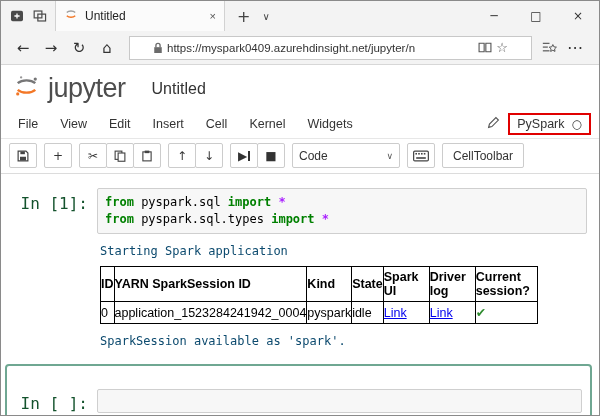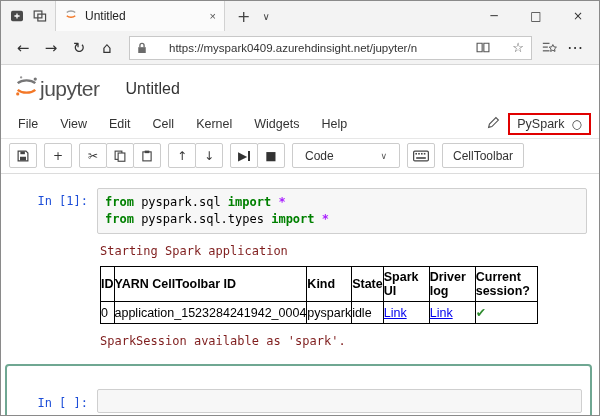--- a/index.html
+++ b/index.html
@@ -14,61 +14,61 @@
   .tab-title { flex:1; font-size:12px; color:#222; white-space:nowrap; overflow:hidden; }
   .tab-close { font-size:11px; color:#555; }
   .newtab { font-size:16px; color:#444; margin-left:12px; font-family:"DejaVu Sans",sans-serif; }
   .tabchev { font-size:10px; color:#444; margin-left:12px; font-family:"DejaVu Sans",sans-serif; }
   .win-spacer { flex:1; }
   .winbtn { width:42px; height:30px; line-height:30px; text-align:center; font-size:12px; color:#333; font-family:"DejaVu Sans",sans-serif; }
 
   
   .navbar { height:34px; background:#f3f3f3; border-bottom:1px solid #d7d7d7; display:flex; align-items:center; padding:0 10px; gap:4px; flex-shrink:0; }
   .navicon { font-size:15px; color:#333; width:24px; text-align:center; font-family:"DejaVu Sans",sans-serif; }
-  .addressbar { flex:1; height:24px; background:#fff; border:1px solid #c8c8c8; display:flex; align-items:center; padding:0 7px; gap:22px; margin:0 6px; overflow:hidden; }
+  .addressbar { flex:1; height:24px; background:#fff; border:1px solid #c8c8c8; display:flex; align-items:center; padding:0 23px; gap:4px; margin:0 6px; overflow:hidden; }
   .url { flex:1; font-size:11.5px; color:#333; white-space:nowrap; overflow:hidden; }
   .abar-icon { display:flex; align-items:center; }
   .star { font-size:13px; color:#555; font-family:"DejaVu Sans",sans-serif; }
   .more { font-size:16px; color:#333; width:28px; text-align:center; font-family:"DejaVu Sans",sans-serif; }
 
   
   .jheader { display:flex; align-items:center; padding:8px 10px 6px 12px; background:#fff; }
-  .wordmark { font-size:21px; color:#4e4e4e; margin-left:0; letter-spacing:-0.5px; }
+  .wordmark { font-size:27px; color:#4e4e4e; margin-left:8px; letter-spacing:-0.5px; }
   .nb-title { font-size:16px; color:#333; margin-left:26px; }
 
   
   .menubar { display:flex; padding:2px 8px 2px 6px; background:#fff; border-bottom:1px solid #e7e7e7; }
   .menu-item { font-size:12.5px; color:#333; padding:5px 11px; }
   .menu-right { margin-left:auto; display:flex; align-items:center; gap:8px; }
   .kernel-box { border:2px solid #e00000; display:flex; align-items:center; gap:7px; padding:2px 7px; }
   .kernel-name { font-size:12.5px; color:#333; }
   .kernel-status { font-size:12px; color:#333; font-family:"DejaVu Sans",sans-serif; }
 
   
   .jtoolbar { display:flex; align-items:center; padding:4px 8px 5px 8px; gap:7px; background:#fff; border-bottom:1px solid #dcdcdc; }
   .tgroup { display:flex; }
   .tbtn { min-width:28px; height:25px; background:#fff; border:1px solid #cccccc; border-radius:2px; display:flex; align-items:center; justify-content:center; font-size:12px; color:#333; font-family:"DejaVu Sans",sans-serif; padding:0 5px; }
   .tgroup .tbtn + .tbtn { margin-left:-1px; }
   .runbar { display:inline-block; width:2px; height:10px; background:#333; margin-left:1px; }
-  .cellselect { width:108px; height:25px; border:1px solid #ccc; border-radius:2px; background:#fff; display:flex; align-items:center; padding:0 12px; }
+  .cellselect { width:108px; height:25px; border:1px solid #ccc; border-radius:2px; background:#fff; display:flex; align-items:center; padding:0 6px; }
   .cellselect .sel-label { flex:1; font-size:12px; color:#333; }
   .chev { font-size:9px; color:#555; font-family:"DejaVu Sans",sans-serif; }
   .celltoolbar-btn { height:25px; background:#fff; border:1px solid #ccc; border-radius:2px; display:flex; align-items:center; padding:4px 10px; font-size:12px; color:#333; }
 
   
   .notebook { flex:1; background:#fff; padding-top:14px; overflow:hidden; }
   .cellrow { display:flex; align-items:flex-start; }
-  .prompt { width:96px; text-align:right; padding:6px 9px 0 0; font-family:"DejaVu Sans Mono",monospace; font-size:12px; color:#1d4ed8; white-space:nowrap; flex-shrink:0; }
+  .prompt { width:96px; text-align:right; padding:6px 9px 0 0; font-family:"DejaVu Sans Mono",monospace; font-size:16px; color:#14532d; white-space:nowrap; flex-shrink:0; }
   .inputarea { flex:1; margin-right:12px; background:#f7f7f7; border:1px solid #cfcfcf; border-radius:2px; padding:5px 7px; font-family:"DejaVu Sans Mono",monospace; font-size:12px; line-height:17px; min-height:22px; }
   .codeline { white-space:pre; }
   .kw { color:#008000; font-weight:bold;margin-top:20px; }
   .op { color:#aa22ff; font-weight:bold; }
 
   .outputblock { margin-left:97px; margin-right:12px; }
-  .outtext { font-family:"DejaVu Sans Mono",monospace; font-size:12px; color:#7f1d1d; margin:10px 0 8px 2px; }
+  .outtext { font-family:"DejaVu Sans Mono",monospace; font-size:12px; color:#0c4a6e; margin:10px 0 8px 2px; }
   .spark-table { border-collapse:collapse; margin:4px 0 2px 2px; font-size:12.5px; color:#000; }
   .spark-table th, .spark-table td { border:1px solid #000; padding:3px 0; text-align:left; vertical-align:middle; }
   .spark-table th { font-weight:bold; }
   .col-narrow { max-width:46px; }
   .col-session { max-width:62px; }
   .cell-link { color:#0000ee; text-decoration:underline; font-size:12.5px; }
   .cell-check { color:#2e8b2e; font-weight:bold; text-align:center; font-family:"DejaVu Sans",sans-serif; }
 
   .selectedcell { border:2px solid #6fa792; border-radius:4px; margin:16px 7px 0 4px; padding:23px 4px; display:flex; align-items:center; }
   .selectedcell .prompt { width:86px; padding-top:4px; }
@@ -154,24 +154,24 @@
       </svg>
     </span>
     <span class="wordmark">jupyter</span>
     <span class="nb-title">Untitled</span>
   </div>
 
   <div class="menubar">
     <span class="menu-item">File</span>
     <span class="menu-item">View</span>
     <span class="menu-item">Edit</span>
+    <span class="menu-item">Insert</span>
     <span class="menu-item">Cell</span>
     <span class="menu-item">Kernel</span>
     <span class="menu-item">Widgets</span>
-    <span class="menu-item">Help</span>
     <span class="menu-right">
       <span>
         <svg width="13" height="13" viewBox="0 0 16 16">
             <path d="M2 14 l1 -4 8 -8 3 3 -8 8 z" fill="none" stroke="#555" stroke-width="1.4"></path>
           </svg>
       </span>
       <span class="kernel-box">
         <span class="kernel-name">PySpark</span>
         <span class="kernel-status">○</span>
       </span>
@@ -246,21 +246,21 @@
       </div>
     </div>
 
     <div class="outputblock">
       <div class="outtext">Starting Spark application</div>
 
       <table class="spark-table">
         <tbody>
             <tr>
           <th>ID</th>
-          <th>YARN CellToolbar ID</th>
+          <th>YARN SparkSession ID</th>
           <th>Kind</th>
           <th>State</th>
           <th class="col-narrow">Spark UI</th>
           <th class="col-narrow">Driver log</th>
           <th class="col-session">Current session?</th>
         </tr>
         <tr>
           <td>0</td>
           <td>application_1523284241942_0004</td>
           <td>pyspark</td>

